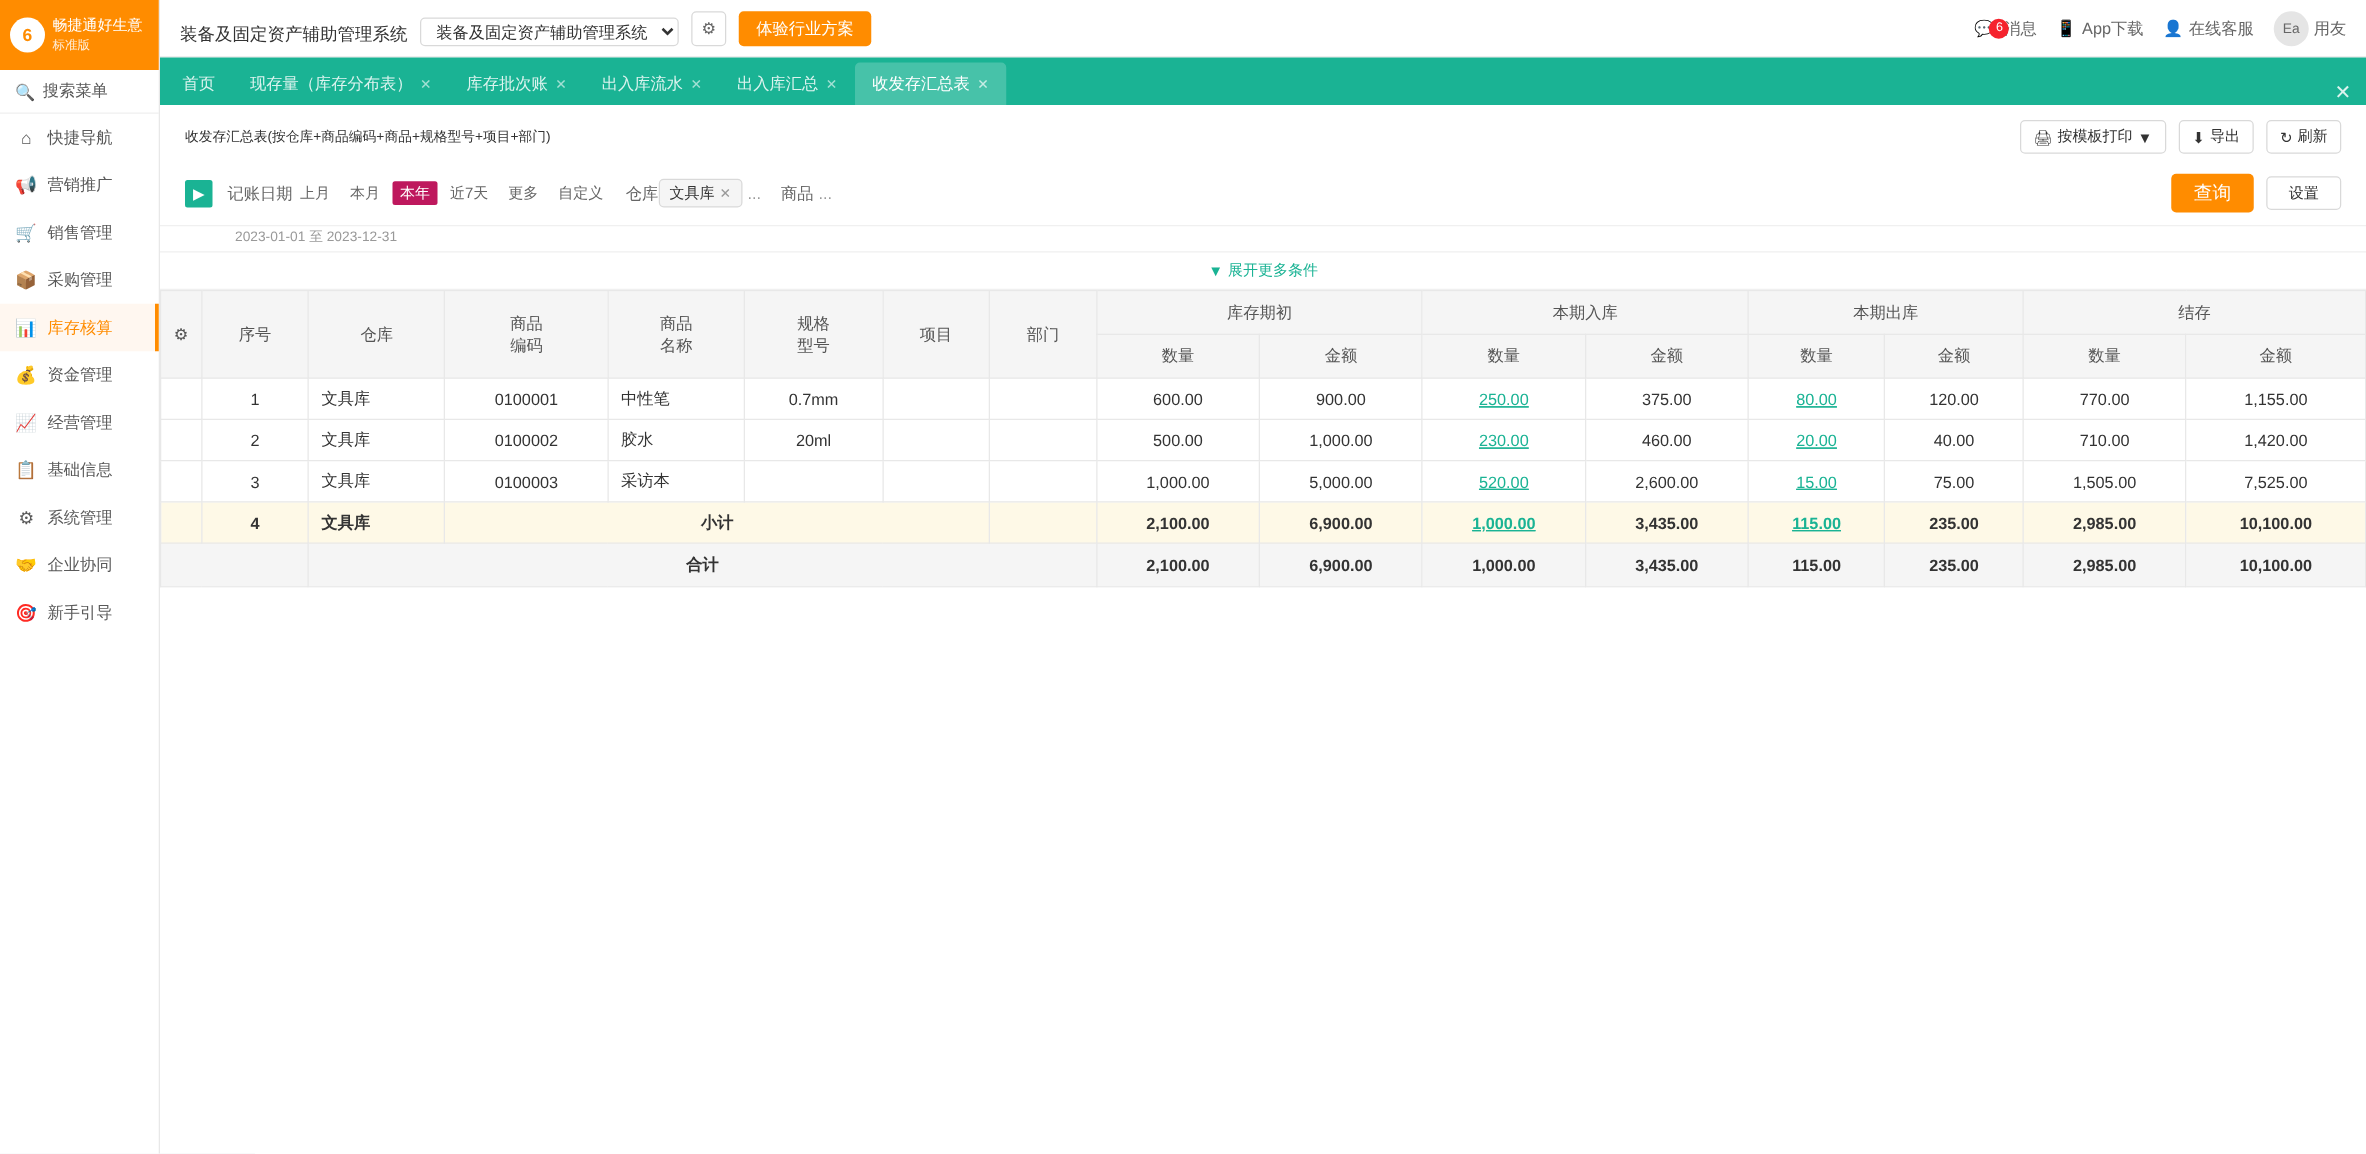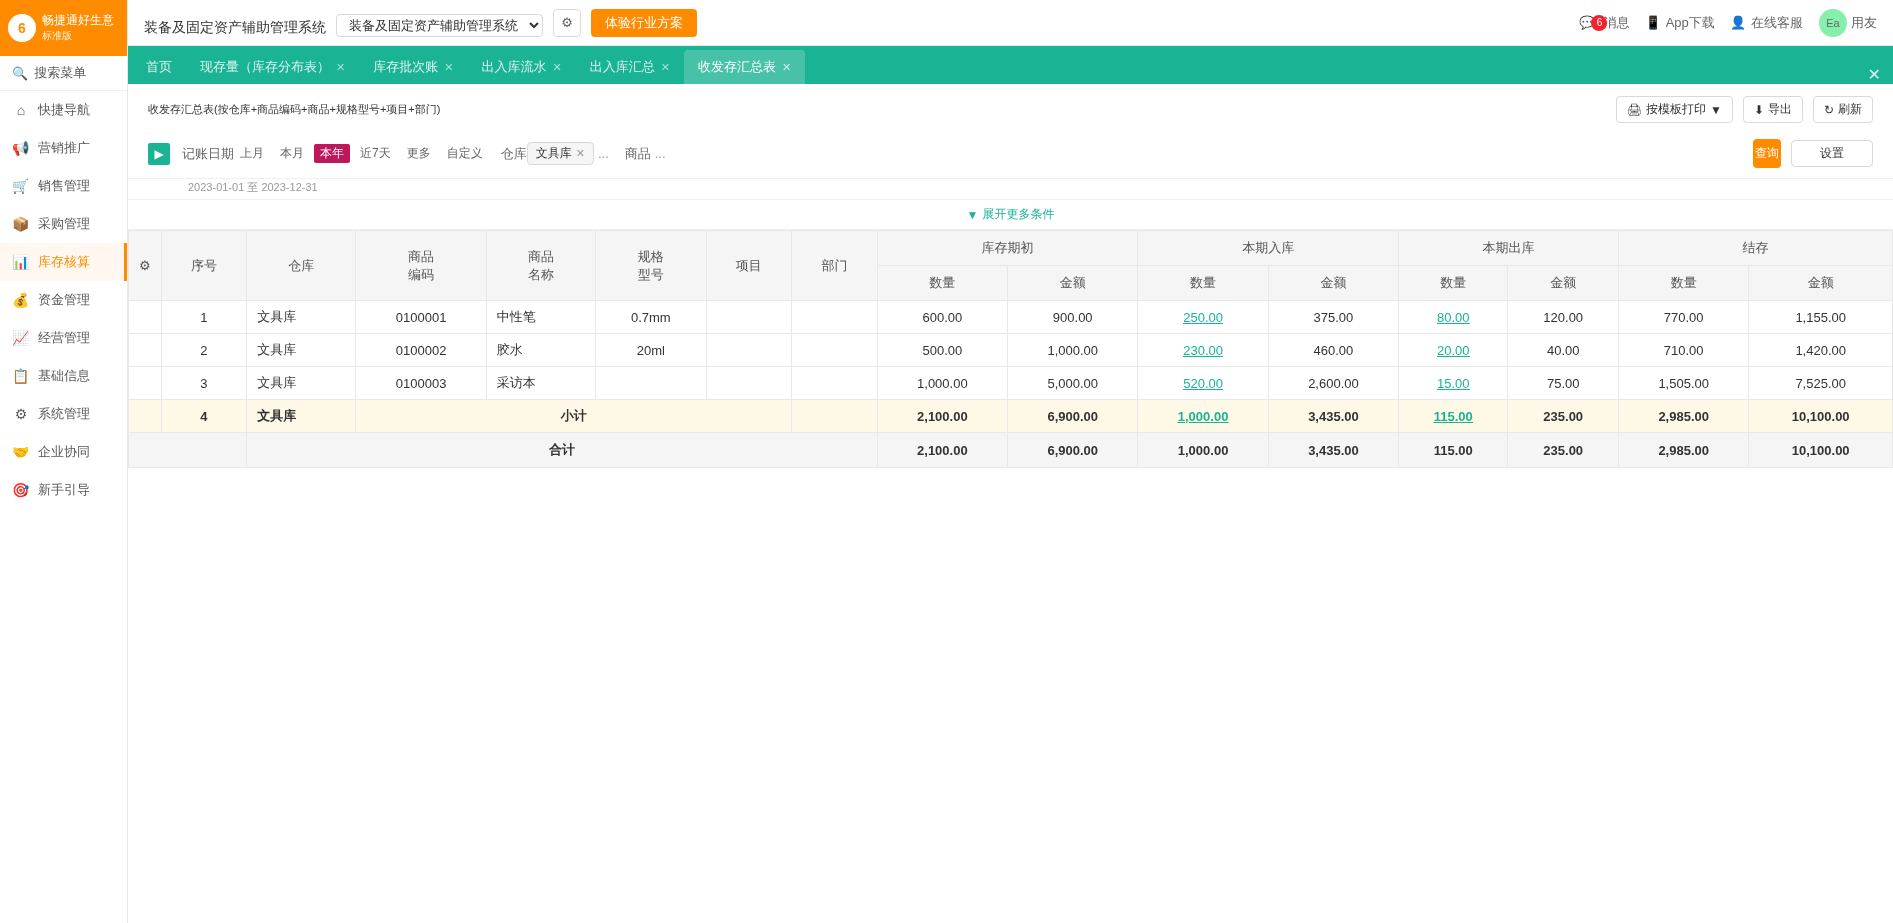--- a/index.html
+++ b/index.html
@@ -21,21 +21,21 @@
 
     
     .topbar { background: #fff; height: 46px; display: flex; align-items: center; padding: 0 16px; border-bottom: 1px solid #e8e8e8; justify-content: space-between; flex-shrink: 0; }
     .topbar-left { display: flex; align-items: flex-end; gap: 10px; }
     .topbar-title { font-size: 14px; color: #333; }
     .topbar-select { border: 1px solid #d9d9d9; border-radius: 4px; padding: 2px 8px; font-size: 13px; color: #333; background: #fff; cursor: pointer; }
     .topbar-gear { width: 28px; height: 28px; border: 1px solid #d9d9d9; border-radius: 4px; display: flex; align-items: center; justify-content: center; cursor: pointer; color: #666; }
     .topbar-btn { background: #ff8c00; color: #fff; border: none; border-radius: 4px; padding: 5px 14px; font-size: 13px; cursor: pointer; }
     .topbar-right { display: flex; align-items: center; gap: 16px; color: #666; font-size: 13px; }
     .topbar-right-item { display: flex; align-items: center; gap: 4px; cursor: pointer; }
-    .user-avatar { width: 28px; height: 28px; background: #86efac; border-radius: 50%; display: flex; align-items: center; justify-content: center; font-size: 11px; color: #666; }
+    .user-avatar { width: 28px; height: 28px; background: #e5e5e5; border-radius: 50%; display: flex; align-items: center; justify-content: center; font-size: 11px; color: #666; }
 
     
     .tabs { background: #1ab394; display: flex; align-items: flex-end; flex-shrink: 0; min-height: 38px; padding: 0 4px; }
     .tab { padding: 8px 14px; color: rgba(255,255,255,0.85); font-size: 13px; cursor: pointer; display: flex; align-items: center; gap: 6px; white-space: nowrap; }
     .tab.active { background: rgba(255,255,255,0.2); color: #fff; border-radius: 4px 4px 0 0; }
     .tab-close { font-size: 11px; opacity: 0.7; }
     .tabs-close-all { margin-left: auto; color: rgba(255,255,255,0.85); font-size: 16px; padding: 0 8px; cursor: pointer; }
 
     
     .content { flex: 1; overflow-y: auto; background: #fff; padding: 0; }
@@ -66,22 +66,22 @@
     td.link { color: #1ab394; text-decoration: underline; cursor: pointer; }
     .table-settings { width: 28px; }
     tfoot tr { background: #f5f5f5; font-weight: bold; }
     tfoot td { padding: 8px 10px; text-align: center; border: 1px solid #e8e8e8; color: #333; }
 
     
     .th-group { text-align: center; }
     .btn-print { border: 1px solid #d9d9d9; background: #fff; border-radius: 4px; padding: 4px 10px; font-size: 12px; cursor: pointer; color: #333; display: flex; align-items: center; gap: 4px; }
     .btn-export { border: 1px solid #d9d9d9; background: #fff; border-radius: 4px; padding: 4px 10px; font-size: 12px; cursor: pointer; color: #333; display: flex; align-items: center; gap: 4px; }
     .btn-refresh { border: 1px solid #d9d9d9; background: #fff; border-radius: 4px; padding: 4px 10px; font-size: 12px; cursor: pointer; color: #333; display: flex; align-items: center; gap: 4px; }
-    .btn-query { background: #ff8c00; color: #fff; border: none; border-radius: 4px; padding: 6px 2px; font-size: 12px; cursor: pointer; }
-    .btn-settings-sm { border: 1px solid #d9d9d9; background: #fff; border-radius: 4px; padding: 4px 28px; font-size: 12px; cursor: pointer; color: #333; }
+    .btn-query { background: #ff8c00; color: #fff; border: none; border-radius: 4px; padding: 6px 18px; font-size: 15px; cursor: pointer; }
+    .btn-settings-sm { border: 1px solid #d9d9d9; background: #fff; border-radius: 4px; padding: 4px 17px; font-size: 12px; cursor: pointer; color: #333; }
   </style>
 </head>
 <body>
 
 <div class="sidebar">
   <div class="sidebar-logo">
     <div class="sidebar-logo-icon">
       <span>6</span>
     </div>
     <div>

